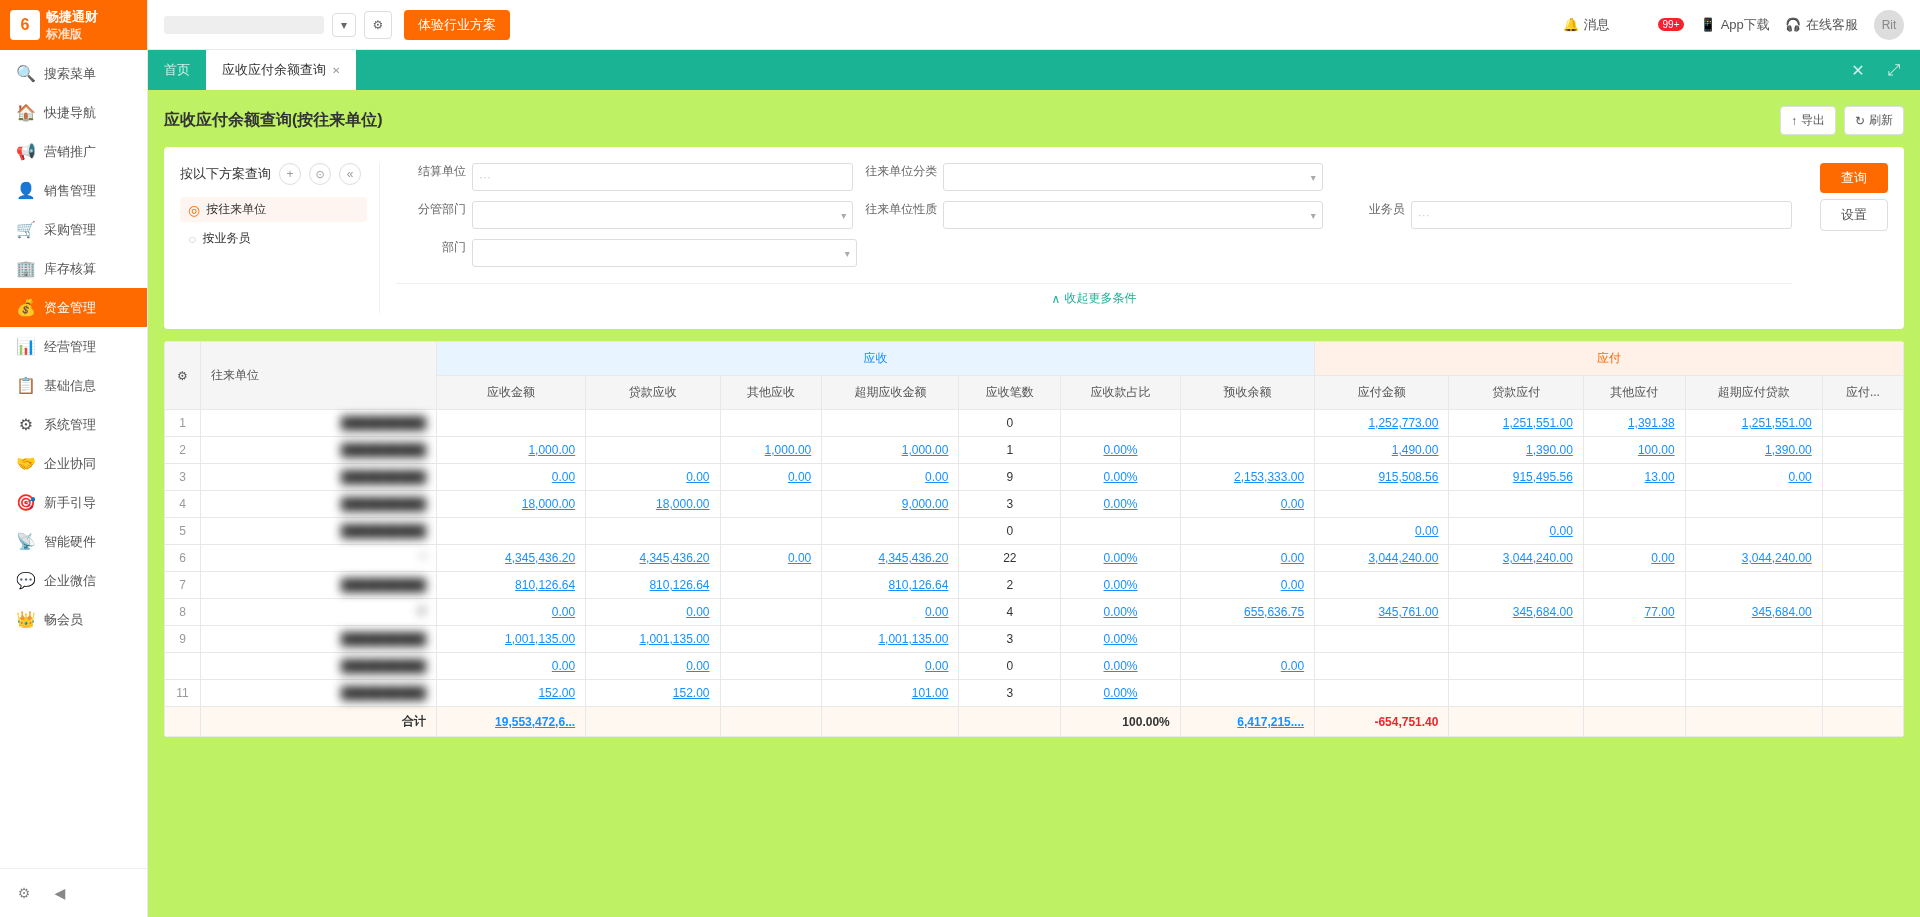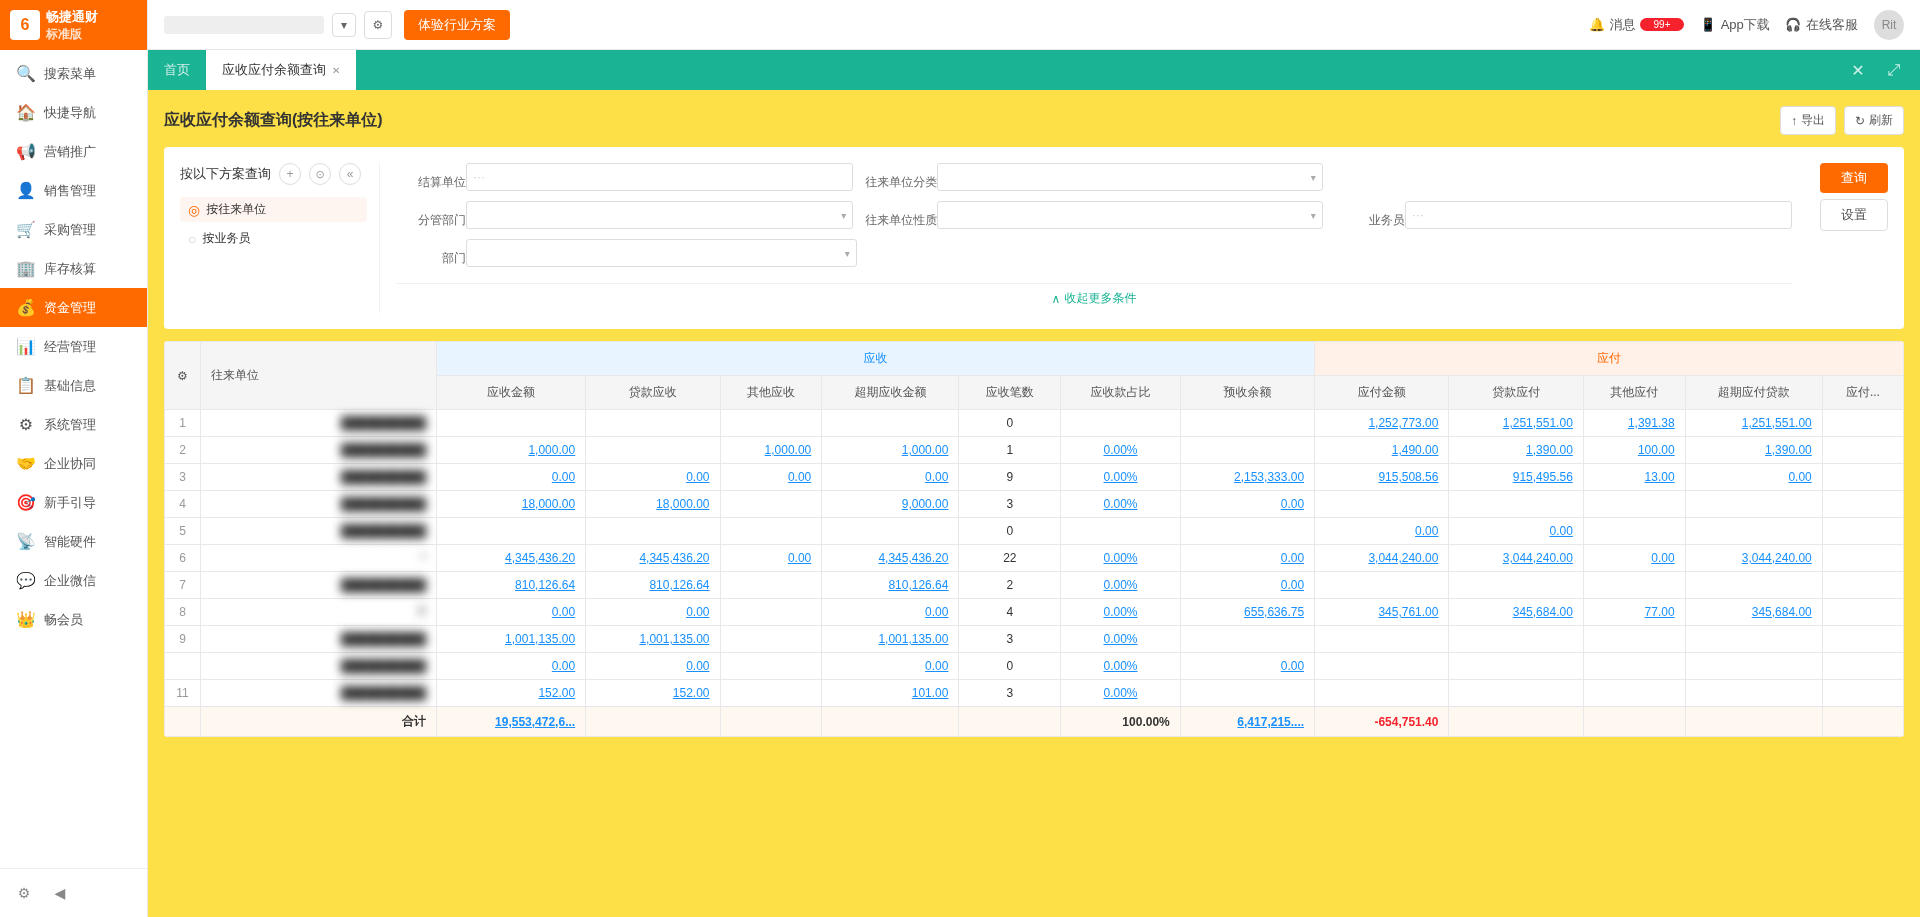--- a/index.html
+++ b/index.html
@@ -59,21 +59,21 @@
       padding: 6px 14px; cursor: pointer; font-size: 13px;
     }
     .header-right {
       margin-left: auto; display: flex; align-items: center; gap: 16px;
     }
     .header-right-item {
       display: flex; align-items: center; gap: 4px; cursor: pointer; color: #555; font-size: 13px;
     }
     .badge {
       background: #f5222d; color: #fff; border-radius: 10px; font-size: 10px;
-      padding: 1px 14px; min-width: 18px; text-align: center;
+      padding: 1px 5px; min-width: 18px; text-align: center; margin-left: 44px;
     }
     .header-avatar {
       width: 30px; height: 30px; border-radius: 50%; background: #ddd;
       display: flex; align-items: center; justify-content: center; color: #888; font-size: 12px;
     }
 
     
     .tab-bar {
       position: fixed; left: 148px; top: 50px; right: 0; height: 40px;
       background: #1ab394; display: flex; align-items: center; z-index: 98;
@@ -88,21 +88,21 @@
       margin-left: auto; display: flex; align-items: center; gap: 8px; padding-right: 12px;
     }
     .tab-bar-btn {
       width: 28px; height: 28px; display: flex; align-items: center; justify-content: center;
       color: rgba(255,255,255,0.8); cursor: pointer; font-size: 16px;
     }
 
     
     .main-content {
       margin-left: 148px; margin-top: 90px; padding: 16px; height: calc(100vh - 90px);
-      overflow: auto; background: #fde047;
+      overflow: auto; background: #bef264;
     }
     .page-header {
       display: flex; align-items: center; justify-content: space-between; margin-bottom: 12px;
     }
     .page-title { font-size: 16px; font-weight: bold; color: #333; }
     .page-actions { display: flex; gap: 8px; }
     .action-btn {
       display: flex; align-items: center; gap: 4px; padding: 5px 10px;
       border: 1px solid #ddd; border-radius: 4px; background: #fff; cursor: pointer;
       font-size: 12px; color: #555;
@@ -174,21 +174,21 @@
     .filter-left {
       width: 200px; border-right: 1px solid #f0f0f0; padding-right: 12px;
     }
     .filter-right {
       flex: 1; padding-left: 16px;
     }
     .filter-right-row {
       display: grid; grid-template-columns: 1fr 1fr 1fr; gap: 12px;
     }
     .field-wrapper {
-      display: flex; align-items: flex-end; 
+      display: flex; align-items: flex-start; gap: 6px;
     }
     .field-label {
       min-width: 70px; text-align: right; color: #666; font-size: 12px;
     }
     .field-control {
       flex: 1; height: 28px; border: 1px solid #ddd; border-radius: 3px;
       padding: 0 6px; font-size: 12px; outline: none;
       display: flex; align-items: center; justify-content: space-between; cursor: pointer;
       background: #fff;
     }

